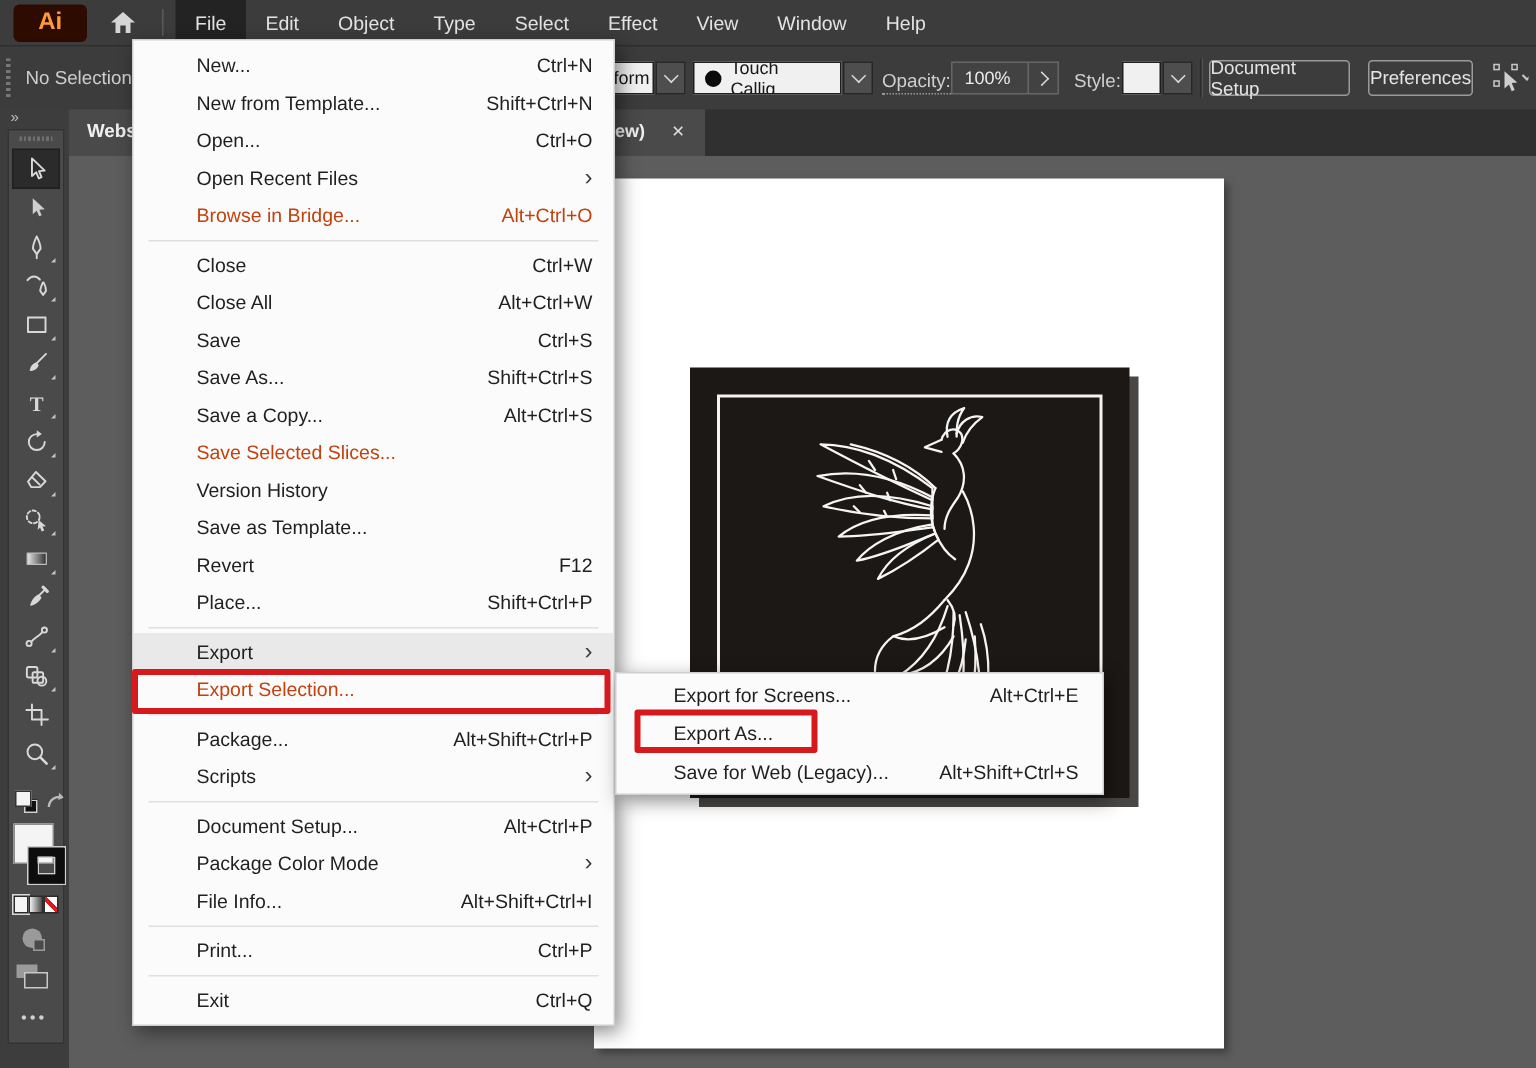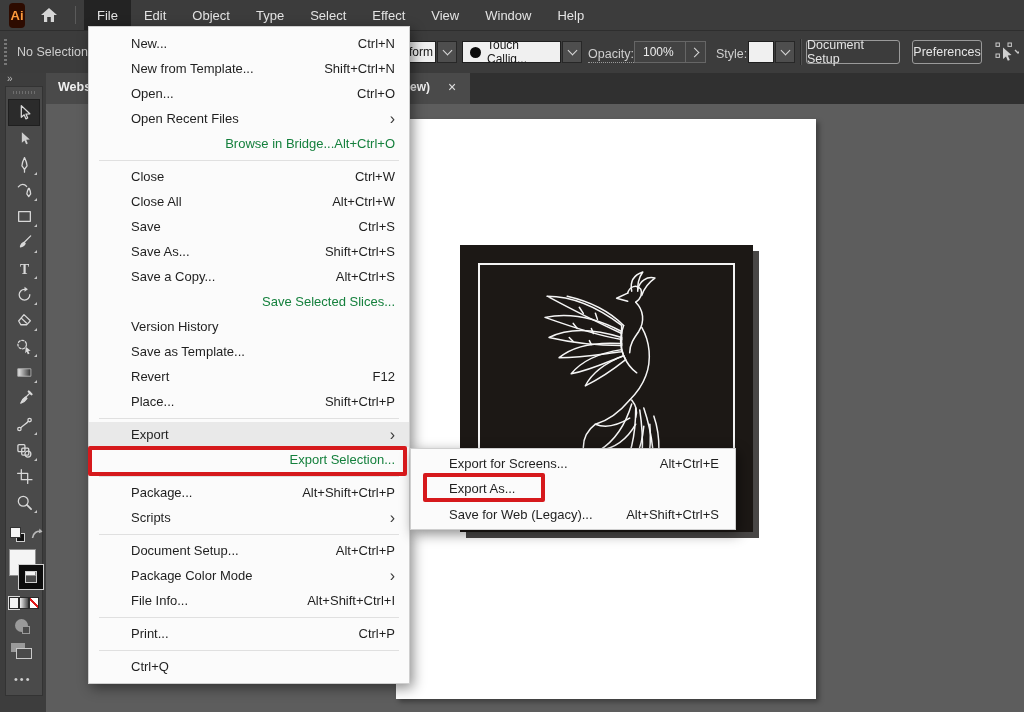--- a/index.html
+++ b/index.html
@@ -1,21 +1,21 @@
 <!DOCTYPE html>
 <html><head>
 <meta charset="utf-8">
 <style>
   html,body{margin:0;padding:0;background:#2a2a2a;}
   .screen{position:relative;width:1024px;height:712px;background:#5d5d5d;overflow:hidden;
           font-family:"Liberation Sans",sans-serif;-webkit-font-smoothing:antialiased;}
 
   
   .menubar{position:absolute;top:0;left:0;right:0;height:30px;background:#3c3c3c;display:flex;align-items:center;z-index:40;}
-  .ai-logo{width:16px;height:25px;margin-left:9px;background:#2d0b00;color:#ff9a3b;font-weight:bold;font-size:13px;
+  .ai-logo{width:49px;height:25px;margin-left:9px;background:#2d0b00;color:#ff9a3b;font-weight:bold;font-size:16px;
            display:flex;align-items:center;justify-content:center;border-radius:4px;flex:0 0 auto;}
   .home{margin-left:15px;display:flex;align-items:center;}
   .mb-sep{width:1px;height:18px;background:#5a5a5a;margin-left:17px;}
   .mb-items{display:flex;height:100%;align-items:stretch;margin-left:8px;}
   .mb-item{padding:0 13px;display:flex;align-items:center;color:#e3e3e3;font-size:13px;}
   .mb-item.active{background:#232323;}
 
   
   .controlbar{position:absolute;top:30px;left:0;right:0;height:42px;background:#3c3c3c;border-top:1px solid #2e2e2e;z-index:8;}
   .grip-v{position:absolute;left:4px;top:8px;width:3px;height:26px;
@@ -88,21 +88,21 @@
   .phoenix{position:absolute;left:74px;top:26px;}
   .phoenix path{stroke:#f5f5f5;stroke-width:1.5;fill:none;stroke-linecap:round;stroke-linejoin:round;}
 
   
   .menu-panel{position:absolute;left:88px;top:26px;width:322px;background:#fbfbfb;border:1px solid #cfcfcf;
               box-shadow:3px 4px 12px rgba(0,0,0,.45);z-index:50;padding:4px 0;box-sizing:border-box;
               display:flex;flex-direction:column;}
   .menu-row{flex:0 0 25px;height:25px;display:flex;align-items:center;padding:0 14px 0 42px;font-size:13px;color:#1f1f1f;}
   .menu-row .label{flex:1;white-space:nowrap;}
   .menu-row .shortcut{white-space:nowrap;}
-  .menu-row.disabled{color:#15803d;text-align:right;}
+  .menu-row.disabled{color:#c2410c;}
   .menu-row.highlight{background:#e9e9e9;}
   .sub-arrow{font-size:16px;line-height:1;color:#3c3c3c;margin-left:10px;}
   .menu-sep{flex:0 0 1px;height:1px;background:#e0e0e0;margin:3.5px 10px;}
   .submenu-panel{position:absolute;left:410px;top:448px;width:326px;background:#fbfbfb;border:1px solid #cfcfcf;
                  box-shadow:3px 4px 12px rgba(0,0,0,.45);z-index:55;padding:2px 0;box-sizing:border-box;
                  display:flex;flex-direction:column;}
   .submenu-panel .menu-row{padding:0 16px 0 38px;flex-basis:25.3px;height:25.3px;}
 
   
   .red-box{position:absolute;border:4px solid #d6191c;border-radius:2px;z-index:70;box-sizing:border-box;}
@@ -454,20 +454,21 @@
         <span class="label">File Info...</span>
         <span class="shortcut">Alt+Shift+Ctrl+I</span>
       </div>
       <div class="menu-sep"></div>
       <div class="menu-row">
         <span class="label">Print...</span>
         <span class="shortcut">Ctrl+P</span>
       </div>
       <div class="menu-sep"></div>
       <div class="menu-row">
+        <span class="label">Exit</span>
         <span class="shortcut">Ctrl+Q</span>
       </div>
     </div>
 
   <div class="submenu-panel" id="export-submenu">
       <div class="menu-row">
         <span class="label">Export for Screens...</span>
         <span class="shortcut">Alt+Ctrl+E</span>
       </div>
       <div class="menu-row">

